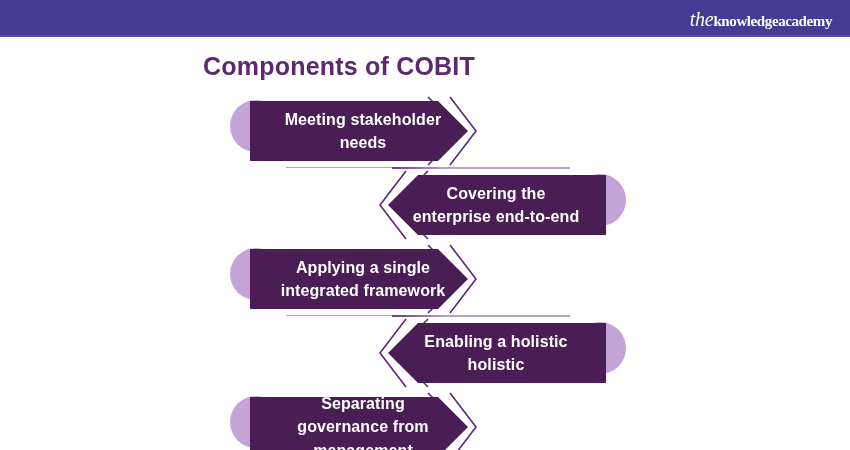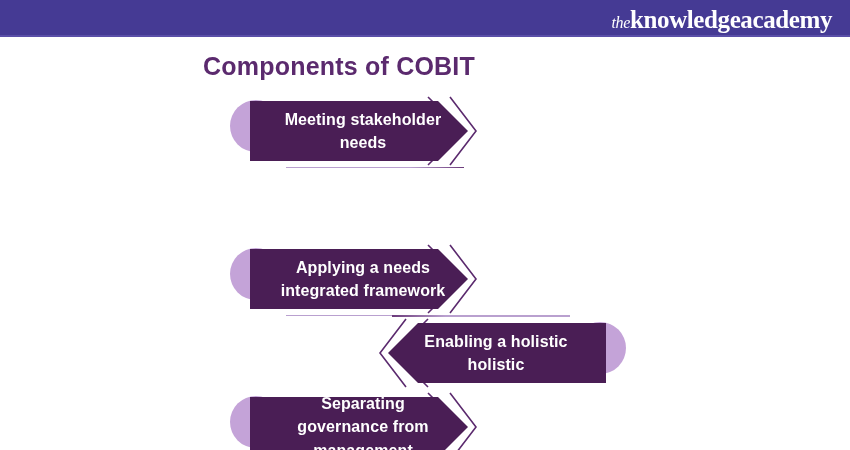--- a/index.html
+++ b/index.html
@@ -38,27 +38,27 @@
     right: 18px;
     top: 50%;
     transform: translateY(-50%);
     color: #ffffff;
     white-space: nowrap;
     line-height: 1;
   }
   .logo-the {
     font-family: "Liberation Serif", serif;
     font-style: italic;
-    font-size: 16px;
+    font-size: 20px;
     letter-spacing: -0.3px;
   }
   .logo-main {
     font-family: "Liberation Serif", serif;
     font-weight: bold;
-    font-size: 25px;
+    font-size: 15px;
     letter-spacing: -0.4px;
   }
 
   
   .page-title {
     position: absolute;
     left: 0;
     top: 52px;
     width: 678px;
     text-align: center;
@@ -179,29 +179,39 @@
     <svg class="outline" viewBox="0 0 250 70">
       <polyline points="200,1 234,35 200,69" fill="none" stroke="#5b2a6e" stroke-width="1.6"></polyline>
       <polyline points="222,1 248,35 222,69" fill="none" stroke="#5b2a6e" stroke-width="1.6"></polyline>
     </svg>
     <div class="circle"></div>
     <div class="body-shape"></div>
     <div class="label">Meeting stakeholder needs</div>
     <div class="rule"></div>
   </div>
 
+  <div class="item right" style="top:74px;">
+    <svg class="outline" viewBox="0 0 250 70">
+      <polyline points="50,1 16,35 50,69" fill="none" stroke="#5b2a6e" stroke-width="1.6"></polyline>
+      <polyline points="28,1 2,35 28,69" fill="none" stroke="#5b2a6e" stroke-width="1.6"></polyline>
+    </svg>
+    <div class="circle"></div>
+    <div class="body-shape"></div>
+    <div class="label">Covering the enterprise end-to-end</div>
+    <div class="rule"></div>
+  </div>
 
   <div class="item left" style="top:148px;">
     <svg class="outline" viewBox="0 0 250 70">
       <polyline points="200,1 234,35 200,69" fill="none" stroke="#5b2a6e" stroke-width="1.6"></polyline>
       <polyline points="222,1 248,35 222,69" fill="none" stroke="#5b2a6e" stroke-width="1.6"></polyline>
     </svg>
     <div class="circle"></div>
     <div class="body-shape"></div>
-    <div class="label">Applying a needs integrated framework</div>
+    <div class="label">Applying a single integrated framework</div>
     <div class="rule"></div>
   </div>
 
   <div class="item right" style="top:222px;">
     <svg class="outline" viewBox="0 0 250 70">
       <polyline points="50,1 16,35 50,69" fill="none" stroke="#5b2a6e" stroke-width="1.6"></polyline>
       <polyline points="28,1 2,35 28,69" fill="none" stroke="#5b2a6e" stroke-width="1.6"></polyline>
     </svg>
     <div class="circle"></div>
     <div class="body-shape"></div>

